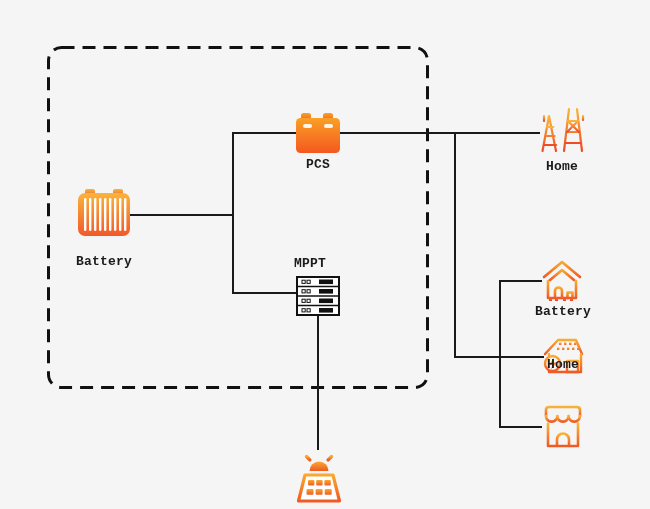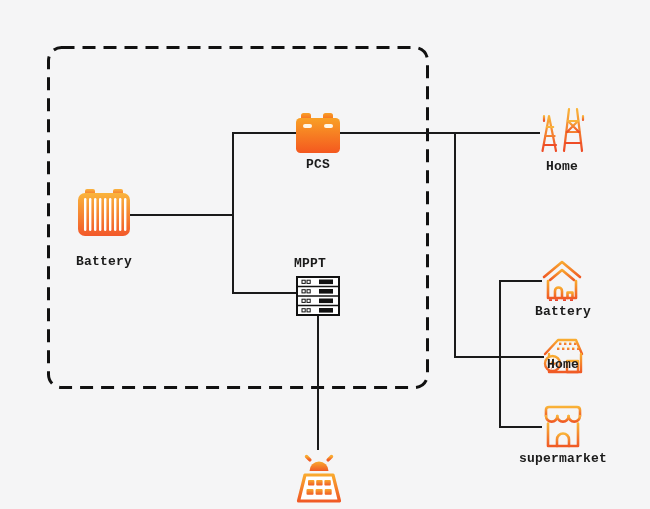--- a/index.html
+++ b/index.html
@@ -191,21 +191,20 @@
       <g fill="none" stroke="url(#gSup)" stroke-width="2.6" stroke-linecap="round" stroke-linejoin="round">
         <path d="M3 11 V5 q0 -3 3 -3 H34 q3 0 3 3 V11"></path>
         <path d="M3 11 a5.65 5.65 0 0 0 11.3 0"></path>
         <path d="M14.3 11 a5.65 5.65 0 0 0 11.3 0"></path>
         <path d="M25.6 11 a5.65 5.65 0 0 0 11.3 0"></path>
         <path d="M5 18.5 V41 H35 V18.5"></path>
         <path d="M14 41 v-6.5 a6 6 0 0 1 12 0 V41"></path>
       </g>
     </svg>
   </div>
-  <div class="label" style="left:512px;top:451px;width:102px;">supermarket</div>
 
   <div class="node" style="left:295px;top:448px;">
     <svg class="icon" width="48" height="56" viewBox="0 0 48 56">
       <defs>
           <linearGradient id="gSol" x1="0" y1="0" x2="0" y2="1">
         <stop offset="0" stop-color="#F9A92F"></stop>
             <stop offset="1" stop-color="#F05A25"></stop>
       </linearGradient>
         </defs>
       <g stroke="url(#gSol)" stroke-width="3.4" stroke-linecap="round">

